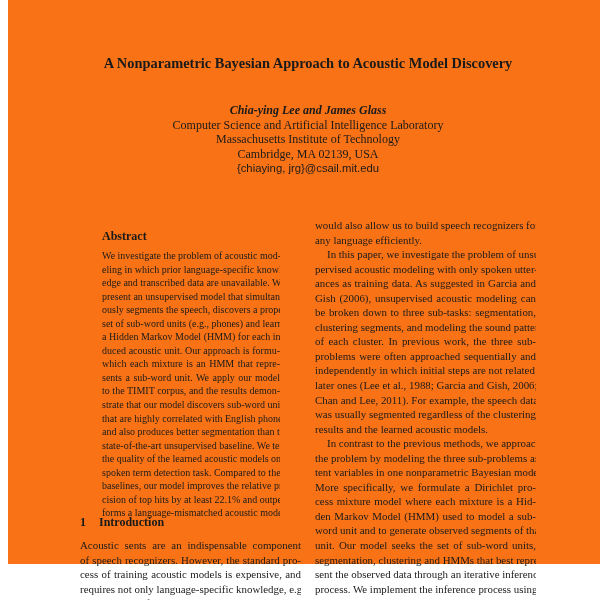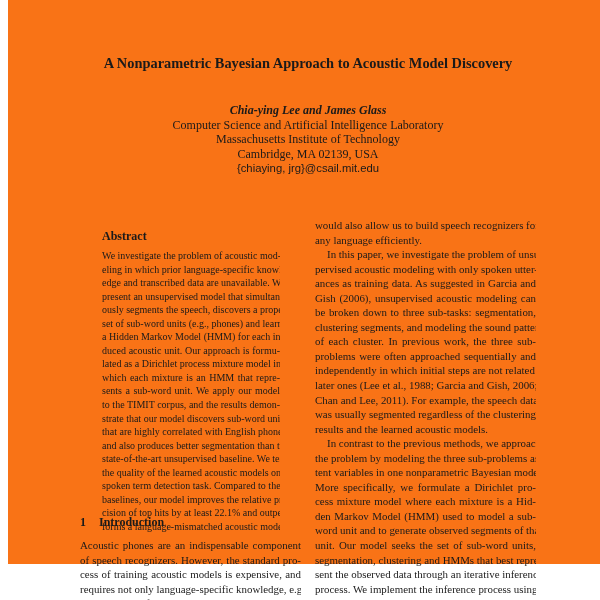--- a/index.html
+++ b/index.html
@@ -54,41 +54,40 @@
 
   <div class="col abstract">
     <div class="ln">We investigate the problem of acoustic mod-</div>
     <div class="ln">eling in which prior language-specific knowl-</div>
     <div class="ln">edge and transcribed data are unavailable. We</div>
     <div class="ln">present an unsupervised model that simultane-</div>
     <div class="ln">ously segments the speech, discovers a proper</div>
     <div class="ln">set of sub-word units (e.g., phones) and learns</div>
     <div class="ln">a Hidden Markov Model (HMM) for each in-</div>
     <div class="ln">duced acoustic unit. Our approach is formu-</div>
-    <div class="ln">lated as a Dirichlet process mixture model in</div>
     <div class="ln">which each mixture is an HMM that repre-</div>
     <div class="ln">sents a sub-word unit. We apply our model</div>
     <div class="ln">to the TIMIT corpus, and the results demon-</div>
     <div class="ln">strate that our model discovers sub-word units</div>
     <div class="ln">that are highly correlated with English phones</div>
     <div class="ln">and also produces better segmentation than the</div>
     <div class="ln">state-of-the-art unsupervised baseline. We test</div>
     <div class="ln">the quality of the learned acoustic models on a</div>
     <div class="ln">spoken term detection task. Compared to the</div>
     <div class="ln">baselines, our model improves the relative pre-</div>
     <div class="ln">cision of top hits by at least 22.1% and outper-</div>
     <div class="ln last">forms a language-mismatched acoustic model.</div>
   </div>
 
   <div class="sec-head">
     <span class="num">1</span><span>Introduction</span>
   </div>
 
   <div class="col left-body">
-    <div class="ln">Acoustic phones are an indispensable component</div>
+    <div class="ln">Acoustic sents are an indispensable component</div>
     <div class="ln">of speech recognizers. However, the standard pro-</div>
     <div class="ln">cess of training acoustic models is expensive, and</div>
     <div class="ln">requires not only language-specific knowledge, e.g.,</div>
     <div class="ln">the phone set of the language, a pronunciation dic-</div>
   </div>
 
   <div class="col right-body">
     <div class="ln">would also allow us to build speech recognizers for</div>
     <div class="ln last">any language efficiently.</div>
     <div class="ln indent">In this paper, we investigate the problem of unsu-</div>

